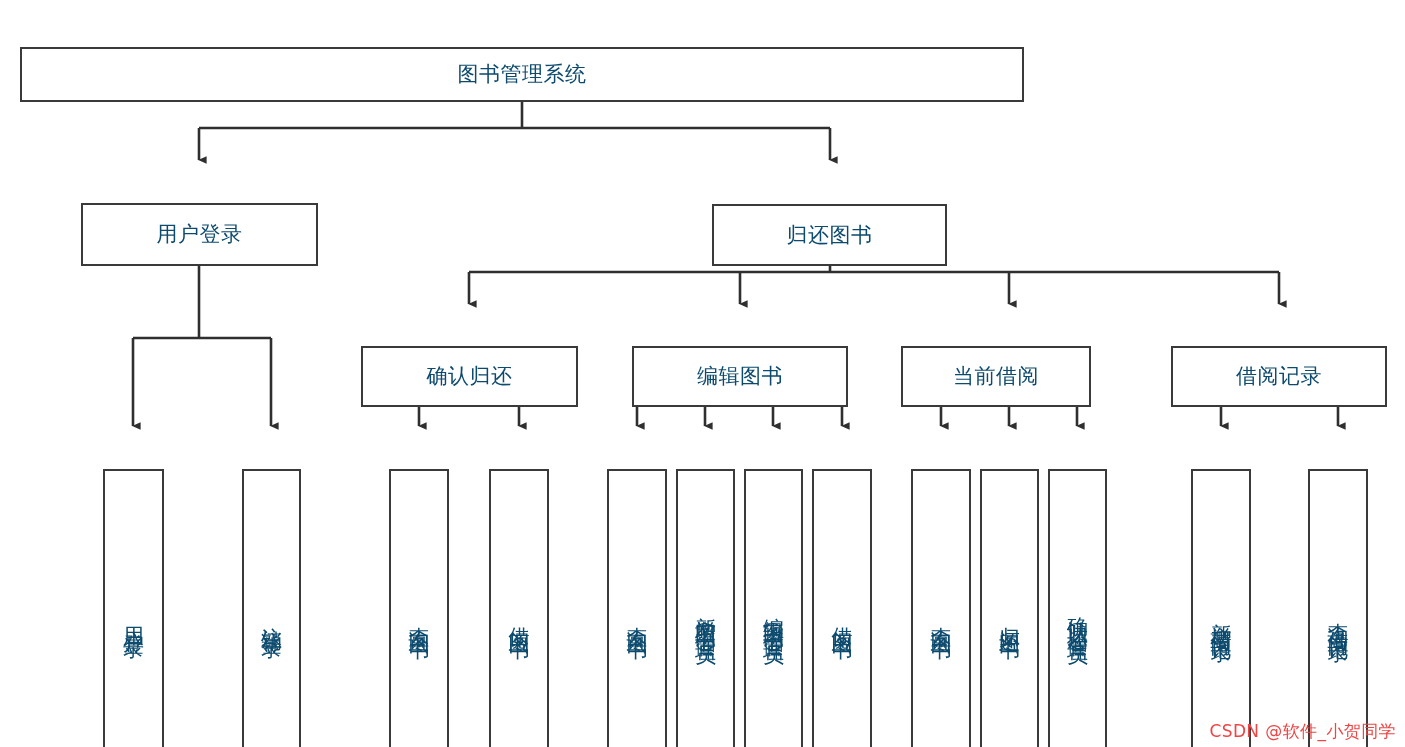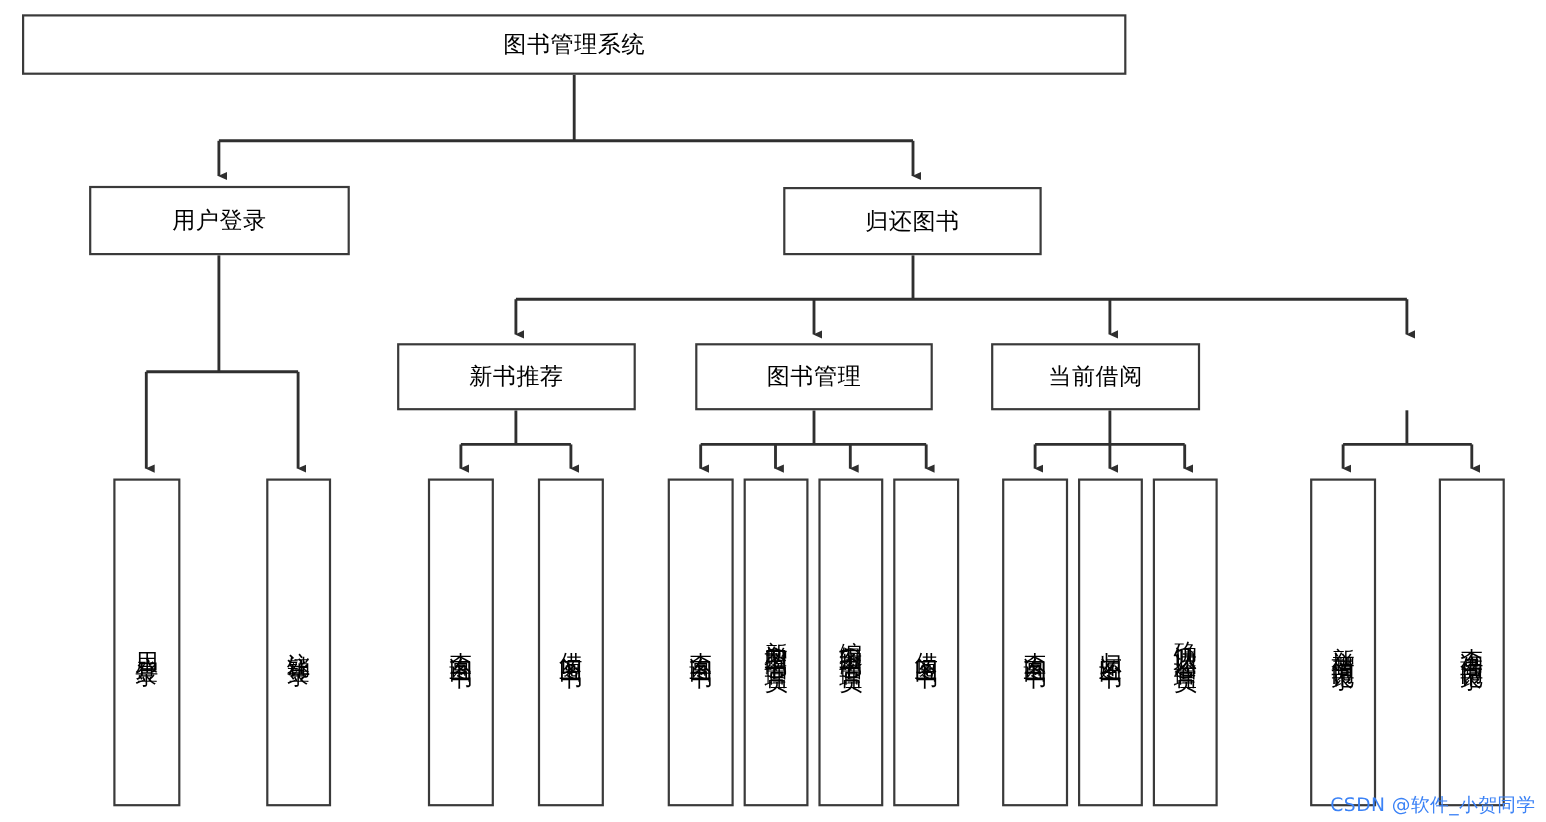--- a/index.html
+++ b/index.html
@@ -26,21 +26,22 @@
     pointer-events: none;
   }
   .node {
     position: absolute;
     box-sizing: border-box;
     border: 2.5px solid #3a3a3a;
     background: #ffffff;
     display: flex;
     align-items: center;
     justify-content: center;
-    color: #000000;
+    color: #0c4a6e;
+    margin-top: 34px;
   }
   .node .label {
     display: block;
     text-align: center;
     line-height: 1.28;
     white-space: pre;
   }
   .node.horiz .label {
     font-size: 21px;
     letter-spacing: 0.5px;
@@ -57,21 +58,21 @@
     line-height: 1.05;
     letter-spacing: 4px;
     max-height: 100%;
     white-space: normal;
   }
   #watermark {
     position: absolute;
     right: 9px;
     bottom: 4px;
     font-size: 17px;
-    color: #3b82f6;
+    color: #ef4444;
     letter-spacing: 0.4px;
     white-space: pre;
   }
 </style>
 </head>
 <body>
 
 <div id="canvas">
 
   <svg id="edges" viewBox="0 0 1405 747" xmlns="http://www.w3.org/2000/svg">
@@ -129,28 +130,31 @@
   </div>
 
   <div class="node horiz" style="left:81px; top:169px; width:237px; height:63px;">
     <span class="label">用户登录</span>
   </div>
   <div class="node horiz" style="left:712px; top:170px; width:235px; height:62px;">
     <span class="label">归还图书</span>
   </div>
 
   <div class="node horiz" style="left:361px; top:312px; width:217px; height:61px;">
-    <span class="label">新书推荐</span>
+    <span class="label">确认归还</span>
   </div>
   <div class="node horiz" style="left:632px; top:312px; width:216px; height:61px;">
-    <span class="label">图书管理</span>
+    <span class="label">编辑图书</span>
   </div>
   <div class="node horiz" style="left:901px; top:312px; width:190px; height:61px;">
     <span class="label">当前借阅</span>
   </div>
+  <div class="node horiz" style="left:1171px; top:312px; width:216px; height:61px;">
+    <span class="label">借阅记录</span>
+  </div>
 
   <div class="node vert" style="left:103px; top:435px; width:61px; height:298px;">
     <span class="label">用户登录</span>
   </div>
   <div class="node vert" style="left:242px; top:435px; width:59px; height:298px;">
     <span class="label">注销登录</span>
   </div>
 
   <div class="node vert" style="left:389px; top:435px; width:60px; height:298px;">
     <span class="label">查询图书</span>

